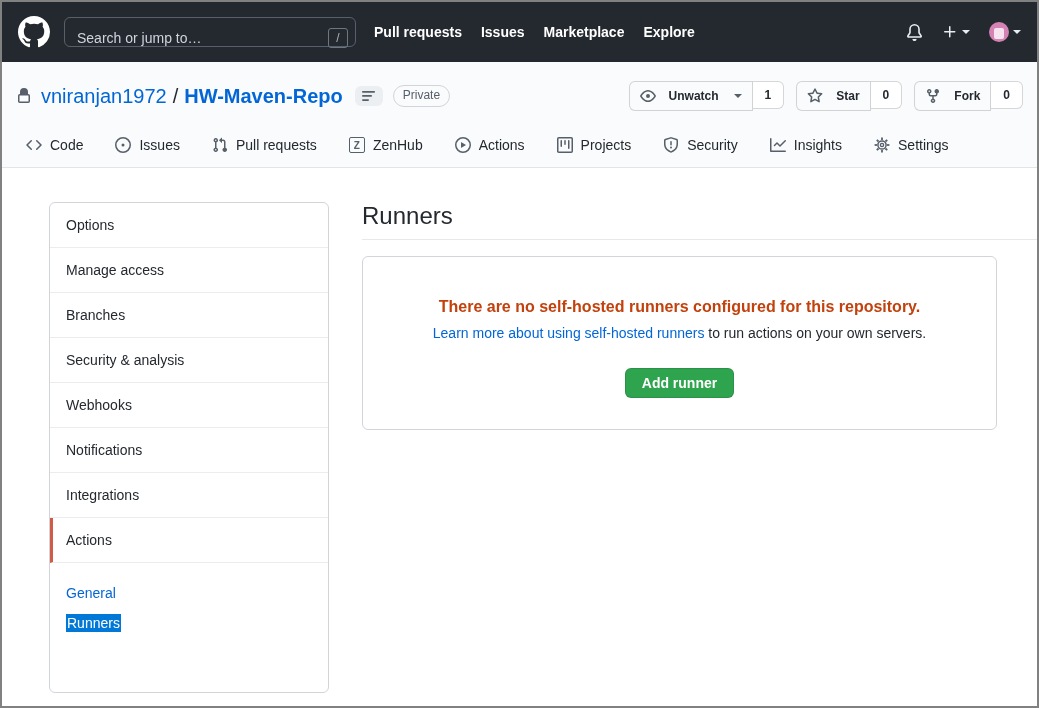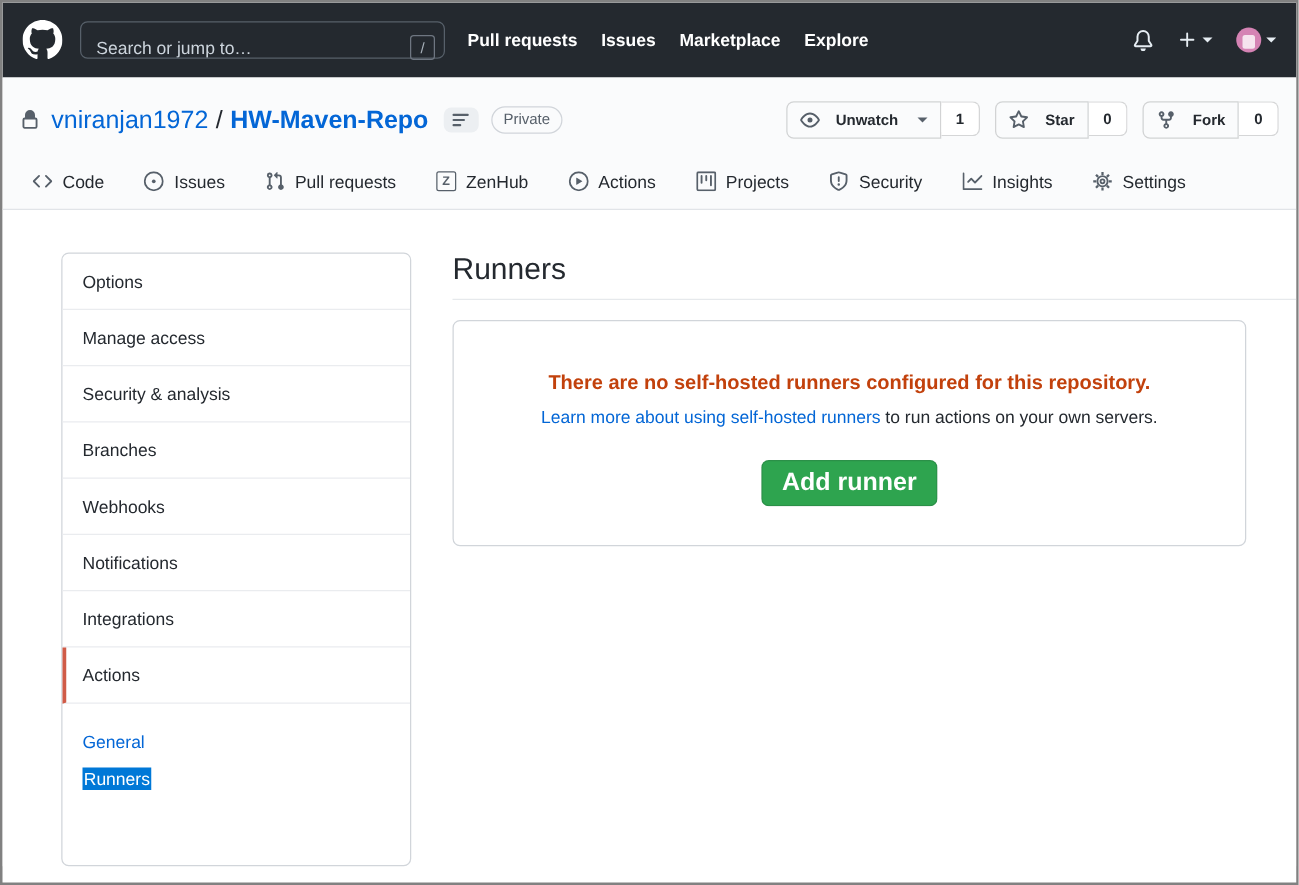--- a/index.html
+++ b/index.html
@@ -78,21 +78,21 @@
   .side-sub a.selected{background:var(--selection-highlight);color:#ffffff;padding:0 1px;}
 
   .main-col{flex:1;min-width:0;}
   .page-title{font-size:24px;font-weight:400;margin:0;padding-bottom:9px;border-bottom:1px solid #e6e9ec;color:#24292f;}
   .empty-box{margin:16px 40px 0 0;border:1px solid #d1d5da;border-radius:6px;text-align:center;
     padding:41px 24px 31px;background:#fff;}
   .empty-box h3{font-size:16px;font-weight:700;margin:0 0 9px;color:#c2410c;}
   .empty-box p{margin:0;font-size:14px;color:#24292f;}
   .empty-box p a{color:var(--link-blue);text-decoration:none;}
   .add-runner{margin-top:27px;background:var(--button-green);color:#fff;border:1px solid rgba(27,31,36,0.15);
-    border-radius:6px;font-size:20px;font-weight:700;padding:6px 16px;cursor:pointer;
+    border-radius:6px;font-size:14px;font-weight:700;padding:6px 16px;cursor:pointer;
     font-family:"Liberation Sans",sans-serif;}
 </style>
 </head>
 <body>
 
 <div class="screen">
 
   <header class="topbar">
     <a class="logo">
       <svg width="32" height="32" viewBox="0 0 16 16">
@@ -249,22 +249,22 @@
         <span>Settings</span>
       </a>
     </nav>
   </div>
 
   <div class="content">
 
     <aside class="side-nav">
       <div class="side-item">Options</div>
       <div class="side-item">Manage access</div>
+      <div class="side-item">Branches</div>
       <div class="side-item">Security &amp; analysis</div>
-      <div class="side-item">Branches</div>
       <div class="side-item">Webhooks</div>
       <div class="side-item">Notifications</div>
       <div class="side-item">Integrations</div>
       <div class="side-item active">Actions</div>
       <div class="side-sub">
         <a>General</a>
         <a class="selected">Runners</a>
       </div>
     </aside>
 

